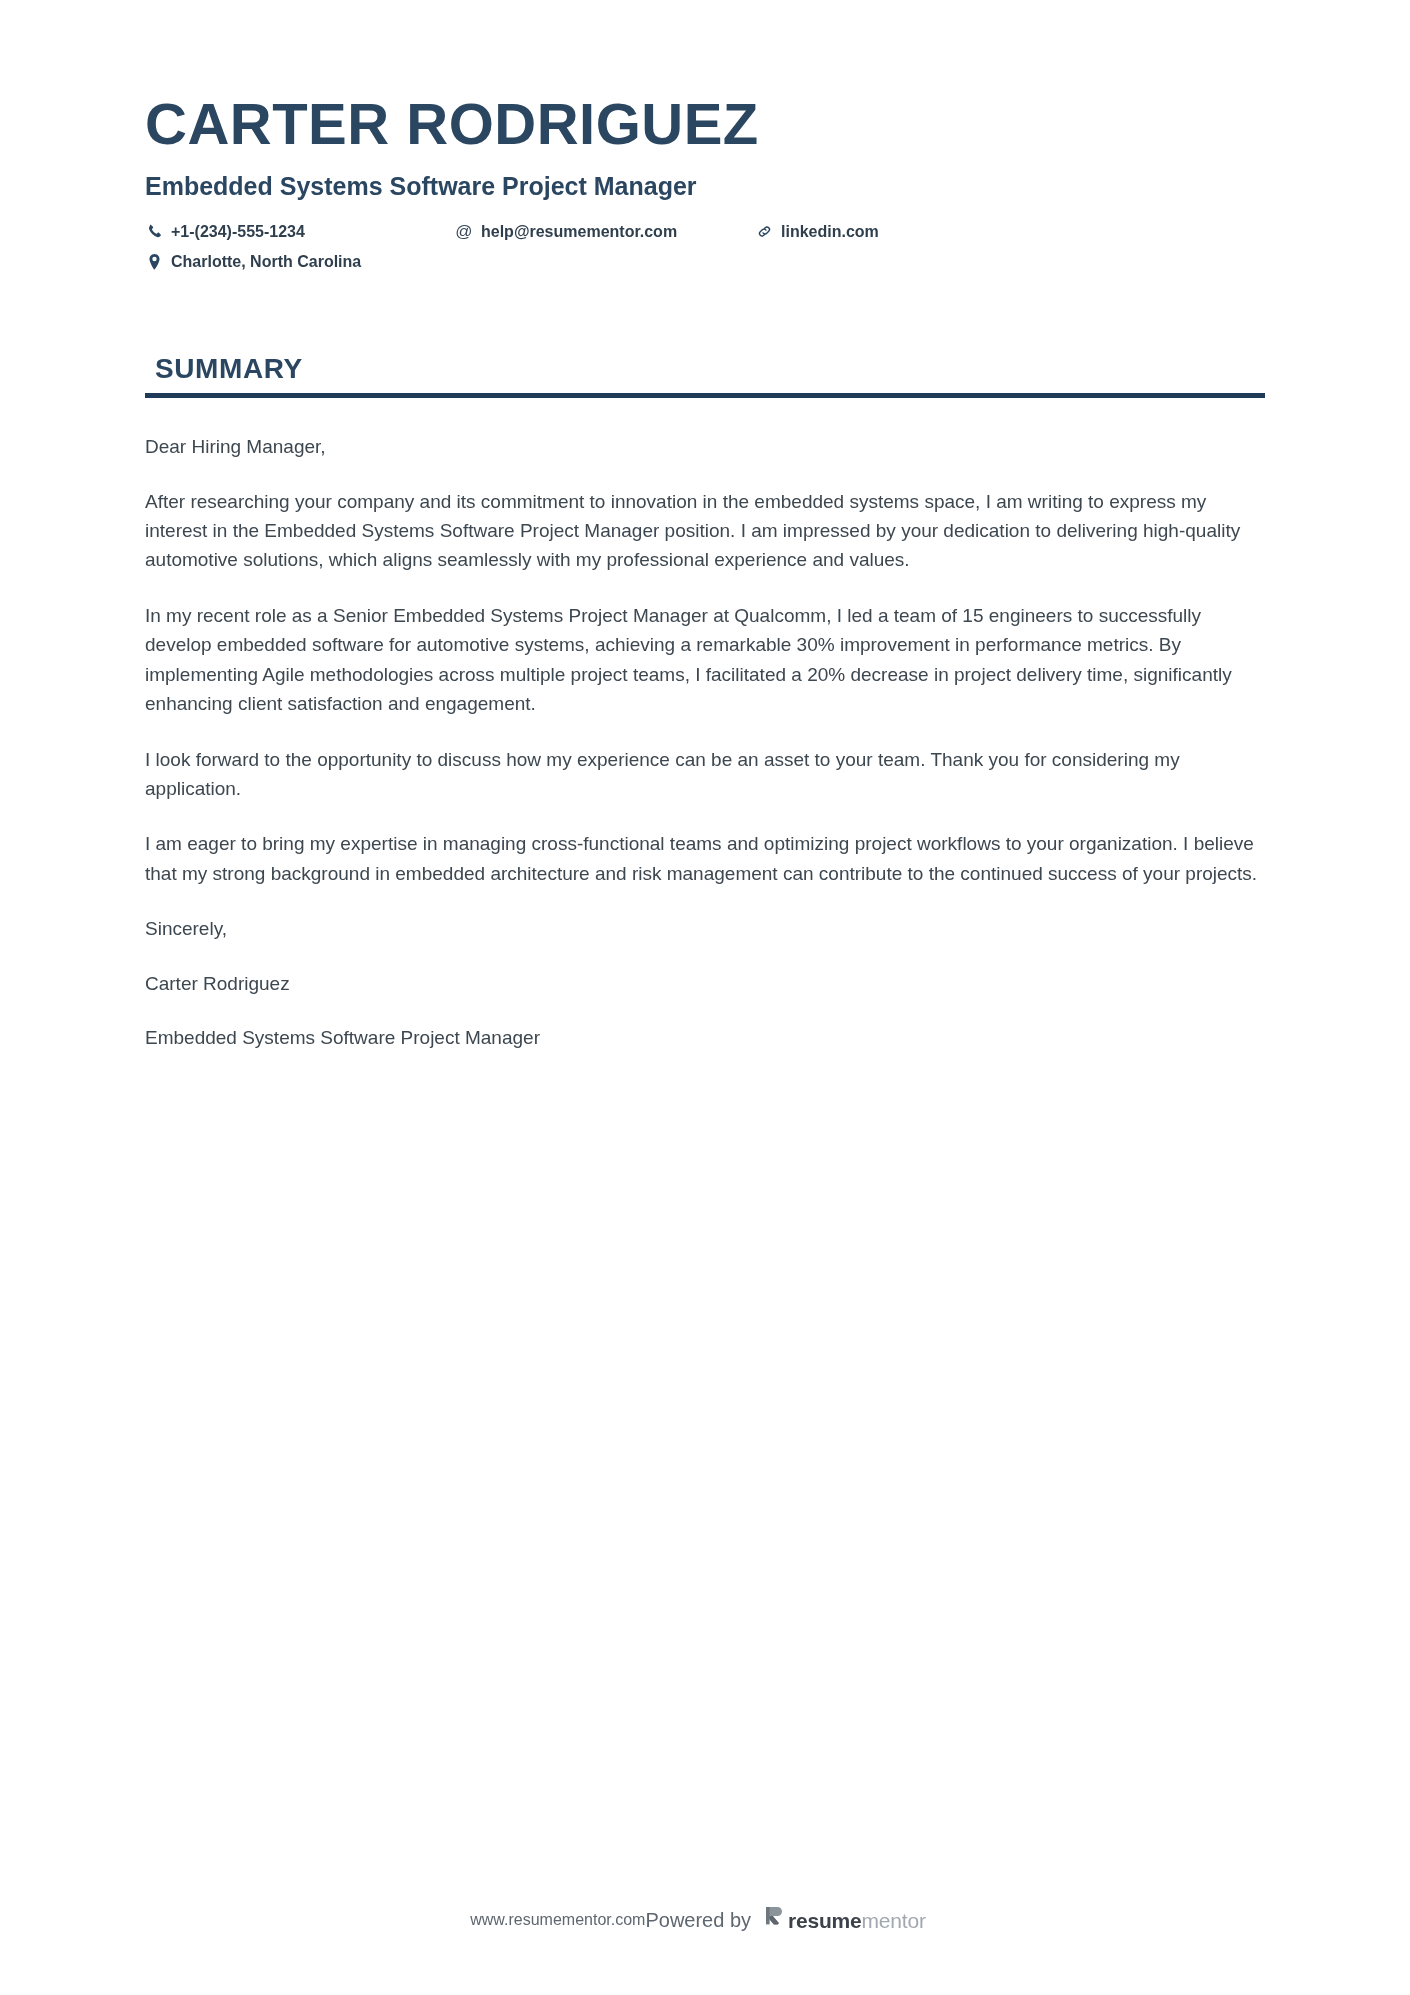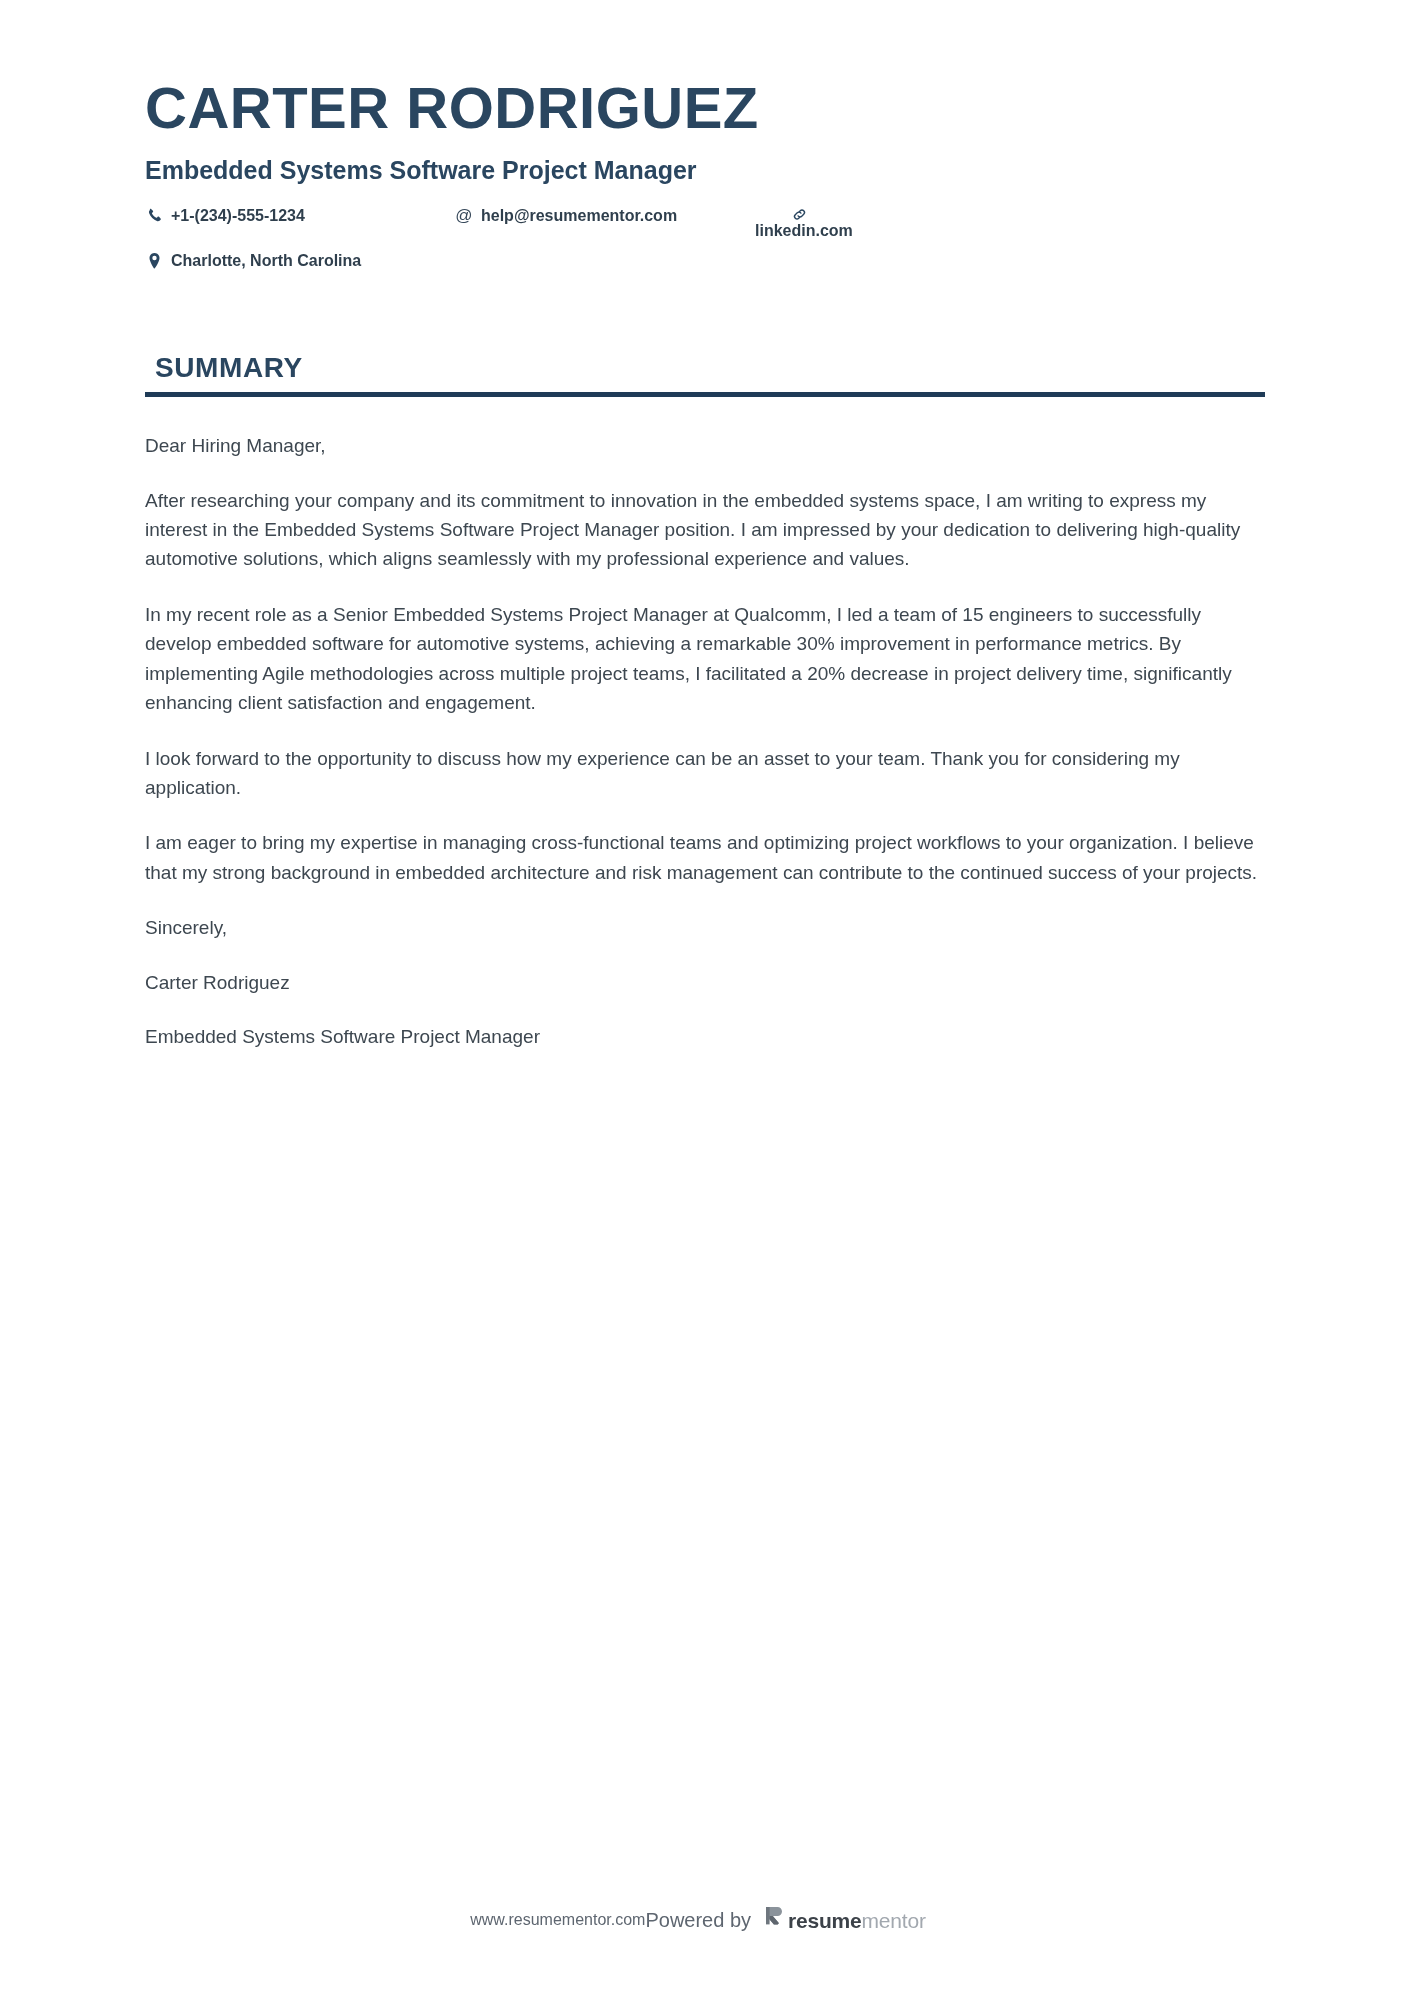--- a/index.html
+++ b/index.html
@@ -12,21 +12,21 @@
     height: 1995px;
     font-family: "Liberation Sans", sans-serif;
     -webkit-font-smoothing: antialiased;
   }
   .page {
     position: relative;
     width: 1410px;
     height: 1995px;
     background: #ffffff;
     box-sizing: border-box;
-    padding: 0 145px;
+    padding: 16px 145px;
   }
 
   
   .header {
     padding-top: 78px;
   }
   .full-name {
     font-size: 58px;
     font-weight: 700;
     letter-spacing: 0.5px;
@@ -55,21 +55,21 @@
   .contact-item {
     display: flex;
     align-items: center;
     font-size: 16px;
     font-weight: 700;
     color: #2f3f4d;
     white-space: nowrap;
   }
   .contact-item.col1 { width: 310px; }
   .contact-item.col2 { width: 300px; }
-  .contact-item.col3 { width: auto; flex-direction: column; }
+  .contact-item.col3 { width: auto; }
 
   .c-icon {
     display: inline-flex;
     align-items: center;
     justify-content: center;
     width: 18px;
     margin-right: 8px;
     color: #2a4660;
     flex: 0 0 auto;
   }

